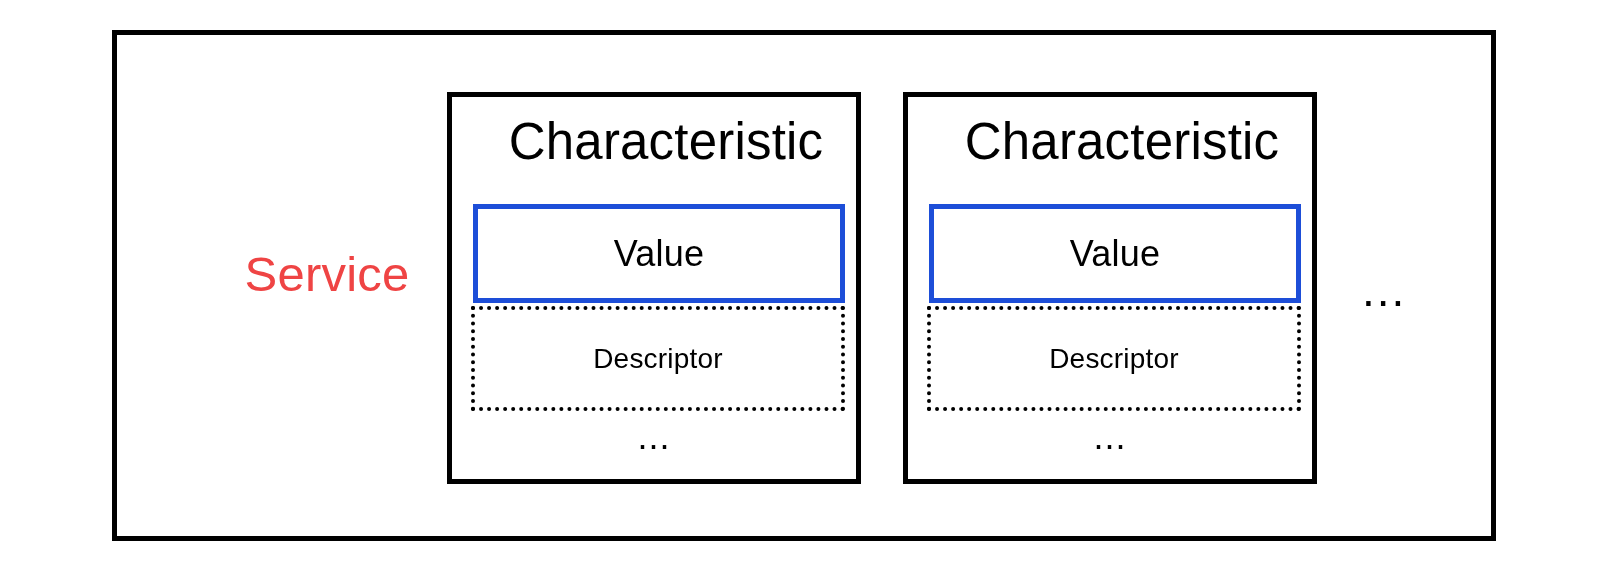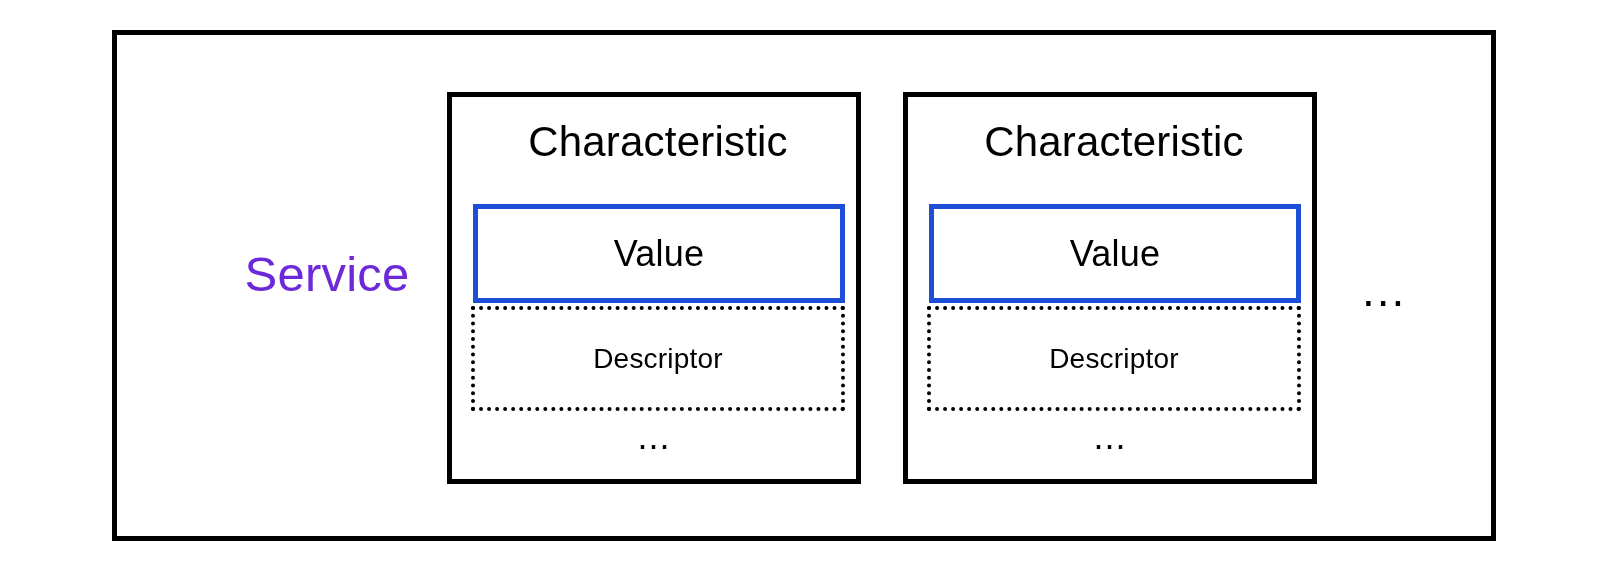--- a/index.html
+++ b/index.html
@@ -37,43 +37,43 @@
   .service-label {
     position: absolute;
     left: 60px;
     top: 210px;
     width: 300px;
     text-align: center;
     font-size: 49px;
     line-height: 58px;
     letter-spacing: 0.2px;
     white-space: nowrap;
-    color: #6d28d9;
+    color: #ef4444;
   }
 
   
   .characteristic-box {
     position: absolute;
     top: 57px;
     width: 414px;
     height: 392px;
     box-sizing: border-box;
     border: 5px solid #000000;
     background: #ffffff;
   }
   .characteristic-box.char-1 { left: 330px; }
   .characteristic-box.char-2 { left: 786px; }
 
   .characteristic-title {
     position: absolute;
-    left: 4px;
+    left: 12px;
     top: 19px;
     width: 100%;
     text-align: center;
-    font-size: 42px;
+    font-size: 51px;
     line-height: 52px;
     letter-spacing: 0.2px;
     white-space: nowrap;
   }
 
   
   .value-box {
     position: absolute;
     left: 21px;
     top: 107px;

